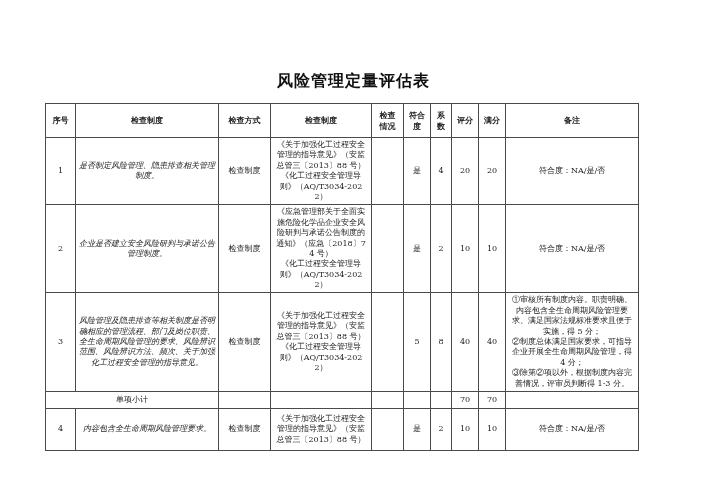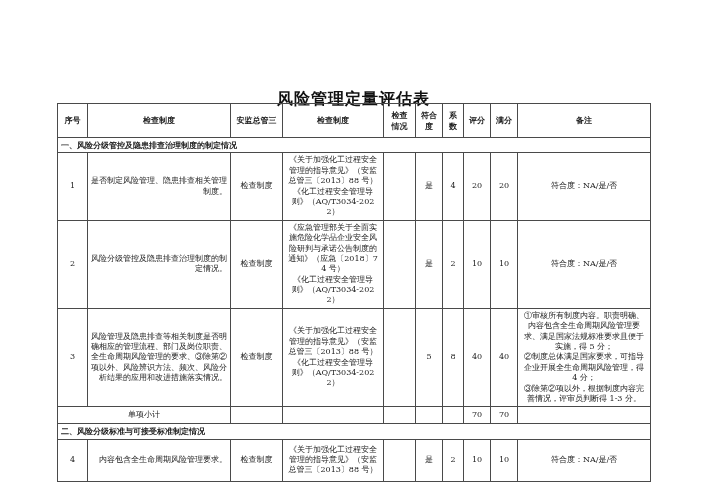--- a/index.html
+++ b/index.html
@@ -3,28 +3,28 @@
 <meta charset="utf-8">
 <style>
   html,body{margin:0;padding:0;background:#ffffff;}
   body{
     width:707px;height:500px;overflow:hidden;
     font-family:"DejaVu Serif","Liberation Serif",serif;
     color:#222;
     position:relative;
   }
   .page-title{
-    position:absolute;top:89px;left:0;width:707px;
+    position:absolute;top:71px;left:0;width:707px;
     text-align:center;
     font-size:16px;font-weight:bold;color:#111;
     letter-spacing:1px;
     font-family:Liberation Sans, sans-serif;
   }
   table.assess{
-    position:absolute;left:57px;top:103px;
+    position:absolute;left:45px;top:103px;
     width:593px;
     border-collapse:collapse;
     table-layout:fixed;
     font-size:8px;line-height:1.3;color:#222;
   }
   table.assess th, table.assess td{
     border:1px solid #4a4a4a;
     padding:2px 3px;
     vertical-align:middle;
     overflow:hidden;
@@ -37,21 +37,21 @@
   }
   tr.hdr{height:34px;}
   tr.sec{height:14px;}
   tr.row1{height:55px;}
   tr.row2{height:56px;}
   tr.row3{height:90px;}
   tr.sub{height:17px;}
   tr.row4{height:42px;}
   td.c{text-align:center;}
   td.ml{white-space:pre-line;text-align:center;padding:2px 4px;}
-  td.content{padding:2px 5px;text-align:right;}
+  td.content{padding:2px 5px;text-align:center;font-style:italic;}
   td.section-cell{font-weight:bold;text-align:left;padding:1px 4px;}
   td.sub-label{text-align:center;}
 </style>
 </head>
 <body>
 
 <div class="page-title">风险管理定量评估表</div>
 
 <table class="assess">
   <colgroup>
@@ -64,68 +64,65 @@
       <col style="width:21px">
       <col style="width:27px">
     <col style="width:27px">
       <col style="width:133px">
   </colgroup>
 
   <tbody>
       <tr class="hdr">
     <th>序号</th>
     <th>检查制度</th>
-    <th>安监总管三</th>
+    <th>检查方式</th>
     <th>检查制度</th>
     <th>检查
 情况</th>
     <th>符合
 度</th>
     <th>系
 数</th>
     <th>评分</th>
     <th>满分</th>
     <th>备注</th>
   </tr>
 
-  <tr class="sec">
-    <td class="section-cell" colspan="10">一、风险分级管控及隐患排查治理制度的制定情况</td>
-  </tr>
 
   <tr class="row1">
     <td class="c">1</td>
     <td class="content">是否制定风险管理、隐患排查相关管理制度。</td>
     <td class="c">检查制度</td>
     <td class="ml">《关于加强化工过程安全管理的指导意见》（安监总管三〔2013〕88 号）
 《化工过程安全管理导则》（AQ/T3034-2022）</td>
     <td class="c"></td>
     <td class="c">是</td>
     <td class="c">4</td>
     <td class="c">20</td>
     <td class="c">20</td>
     <td class="ml">符合度：NA/是/否</td>
   </tr>
 
   <tr class="row2">
     <td class="c">2</td>
-    <td class="content">风险分级管控及隐患排查治理制度的制定情况。</td>
+    <td class="content">企业是否建立安全风险研判与承诺公告管理制度。</td>
     <td class="c">检查制度</td>
     <td class="ml">《应急管理部关于全面实施危险化学品企业安全风险研判与承诺公告制度的通知》（应急〔2018〕74 号）
 《化工过程安全管理导则》（AQ/T3034-2022）</td>
     <td class="c"></td>
     <td class="c">是</td>
     <td class="c">2</td>
     <td class="c">10</td>
     <td class="c">10</td>
     <td class="ml">符合度：NA/是/否</td>
   </tr>
 
   <tr class="row3">
     <td class="c">3</td>
-    <td class="content">风险管理及隐患排查等相关制度是否明确相应的管理流程、部门及岗位职责、全生命周期风险管理的要求、③除第②项以外、风险辨识方法、频次、风险分析结果的应用和改进措施落实情况。</td>
+    <td class="content">风险管理及隐患排查等相关制度是否明确相应的管理流程、部门及岗位职责、全生命周期风险管理的要求、风险辨识范围、风险辨识方法、频次、关于加强化工过程安全管理的指导意见。</td>
     <td class="c">检查制度</td>
     <td class="ml">《关于加强化工过程安全管理的指导意见》（安监总管三〔2013〕88 号）
 《化工过程安全管理导则》（AQ/T3034-2022）</td>
     <td class="c"></td>
     <td class="c">5</td>
     <td class="c">8</td>
     <td class="c">40</td>
     <td class="c">40</td>
     <td class="ml">①审核所有制度内容。职责明确、内容包含全生命周期风险管理要求、满足国家法规标准要求且便于实施，得 5 分；
 ②制度总体满足国家要求，可指导企业开展全生命周期风险管理，得 4 分；
@@ -137,23 +134,20 @@
     <td></td>
     <td></td>
     <td></td>
     <td></td>
     <td></td>
     <td class="c">70</td>
     <td class="c">70</td>
     <td></td>
   </tr>
 
-  <tr class="sec">
-    <td class="section-cell" colspan="10">二、风险分级标准与可接受标准制定情况</td>
-  </tr>
 
   <tr class="row4">
     <td class="c">4</td>
     <td class="content">内容包含全生命周期风险管理要求。</td>
     <td class="c">检查制度</td>
     <td class="ml">《关于加强化工过程安全管理的指导意见》（安监总管三〔2013〕88 号）</td>
     <td class="c"></td>
     <td class="c">是</td>
     <td class="c">2</td>
     <td class="c">10</td>

